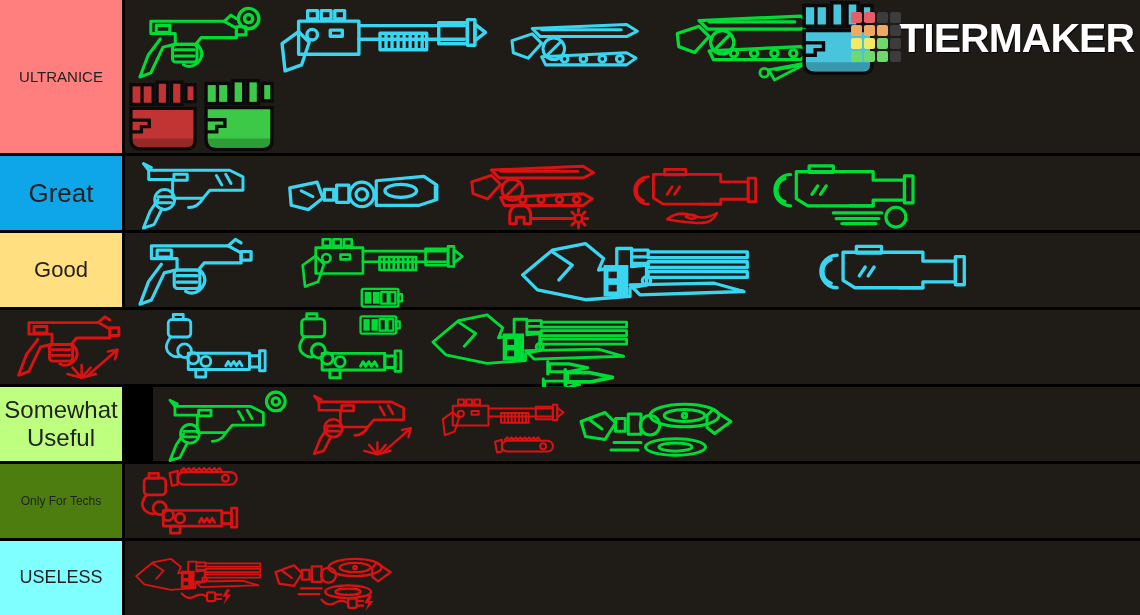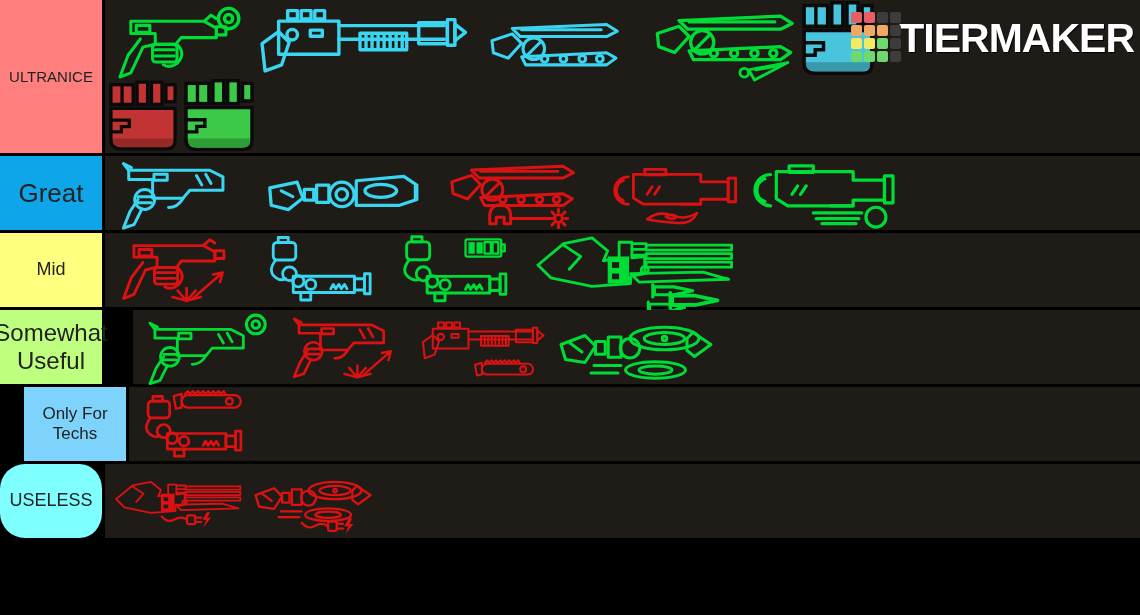--- a/index.html
+++ b/index.html
@@ -1,20 +1,20 @@
 <!DOCTYPE html>
 <html><head>
 <meta charset="utf-8">
 <style>
   *{margin:0;padding:0;box-sizing:border-box}
   html,body{width:1140px;height:615px;overflow:hidden;background:#000;font-family:"Liberation Sans",sans-serif}
   .board{position:relative;width:1140px;height:615px;background:#000}
   .tier-row{display:flex;width:100%}
   .tier-row + .tier-row{border-top:3px solid #000}
-  .tier-label{width:105px;flex:none;display:flex;align-items:center;justify-content:center;
+  .tier-label{width:125px;flex:none;display:flex;align-items:center;justify-content:center;
     text-align:center;color:#222;padding:2px 7px;border-right:3px solid #000;line-height:1.18}
   .tier-content{flex:1;background:#1f1c18;display:flex;flex-direction:column;min-width:0}
   .tier-line{display:flex;align-items:center;flex:1;min-height:0}
   .tier-line.top-align{align-items:flex-start}
   .witem{flex:none;display:flex;align-items:center;justify-content:center}
   .wicon{display:block;overflow:visible}
   symbol{overflow:visible}
   
   .logo{position:absolute;top:0;right:6px;height:76px;display:flex;align-items:center;z-index:5}
   .logo-fist{position:relative;width:100px;height:76px;color:#49C4DD}
@@ -359,21 +359,47 @@
             </div>
             <div class="witem" style="width: 155px; height: 74px; margin-left: 4px; color: rgb(0, 220, 54);">
               <svg class="wicon" width="155" height="74">
                 <use href="#w-rocket-ball" width="100%" height="100%"></use>
               </svg>
             </div>
           </div>
         </div>
       </div>
       <div class="tier-row" style="height: 77px;">
-        <div class="tier-label" style="background: rgb(255, 255, 127); font-size: 18px;">Mid</div>
+        <div class="tier-label" style="background: rgb(255, 223, 128); font-size: 22px;">Good</div>
+        <div class="tier-content">
+          <div class="tier-line">
+            <div class="witem" style="width: 135px; height: 74px; margin-left: 2px; color: rgb(58, 214, 241);">
+              <svg class="wicon" width="135" height="74">
+                <use href="#w-revolver" width="100%" height="100%"></use>
+              </svg>
+            </div>
+            <div class="witem" style="width: 195px; height: 78px; margin-left: 20px; color: rgb(0, 220, 54);">
+              <svg class="wicon" width="195" height="78">
+                <use href="#w-shotgun-battery" width="100%" height="100%"></use>
+              </svg>
+            </div>
+            <div class="witem" style="width: 250px; height: 76px; margin-left: 28px; color: rgb(58, 214, 241);">
+              <svg class="wicon" width="250" height="76">
+                <use href="#w-railcannon" width="100%" height="100%"></use>
+              </svg>
+            </div>
+            <div class="witem" style="width: 160px; height: 68px; margin-left: 55px; color: rgb(58, 214, 241);">
+              <svg class="wicon" width="160" height="68">
+                <use href="#w-rocket" width="100%" height="100%"></use>
+              </svg>
+            </div>
+          </div>
+        </div>
+      </div>
+      <div class="tier-row" style="height: 77px;">
         <div class="tier-content">
           <div class="tier-line">
             <div class="witem" style="width: 126px; height: 72px; margin-left: 8px; color: rgb(220, 18, 18);">
               <svg class="wicon" width="126" height="72">
                 <use href="#w-revolver-spark" width="100%" height="100%"></use>
               </svg>
             </div>
             <div class="witem" style="width: 125px; height: 70px; margin-left: 18px; color: rgb(58, 214, 241);">
               <svg class="wicon" width="125" height="70">
                 <use href="#w-flamethrower" width="100%" height="100%"></use>
@@ -413,33 +439,33 @@
             </div>
             <div class="witem" style="width: 165px; height: 69px; margin-left: 4px; color: rgb(0, 220, 54);">
               <svg class="wicon" width="165" height="69">
                 <use href="#w-sawblade" width="100%" height="100%"></use>
               </svg>
             </div>
           </div>
         </div>
       </div>
       <div class="tier-row" style="height: 77px;">
-        <div class="tier-label" style="background: #7dd3fc; font-size: 17px; margin-left: 24px;">Only For Techs</div>
+        <div class="tier-label" style="background: #4d7c0f; font-size: 12px;">Only For Techs</div>
         <div class="tier-content">
           <div class="tier-line">
             <div class="witem" style="width: 130px; height: 73px; margin-left: 2px; color: rgb(220, 18, 18);">
               <svg class="wicon" width="130" height="73">
                 <use href="#w-flamethrower-chainsaw" width="100%" height="100%"></use>
               </svg>
             </div>
           </div>
         </div>
       </div>
       <div class="tier-row" style="height: 77px;">
-        <div class="tier-label" style="background: rgb(127, 255, 255); font-size: 18px; border-radius: 25px;">USELESS</div>
+        <div class="tier-label" style="background: rgb(127, 255, 255); font-size: 18px;">USELESS</div>
         <div class="tier-content">
           <div class="tier-line">
             <div class="witem" style="width: 137px; height: 52px; margin-left: 2px; color: rgb(220, 18, 18);">
               <svg class="wicon" width="137" height="52">
                 <use href="#w-railcannon-plug" width="100%" height="100%"></use>
               </svg>
             </div>
             <div class="witem" style="width: 130px; height: 61px; margin-left: 3px; color: rgb(220, 18, 18);">
               <svg class="wicon" width="130" height="61">
                 <use href="#w-sawblade-plug" width="100%" height="100%"></use>

